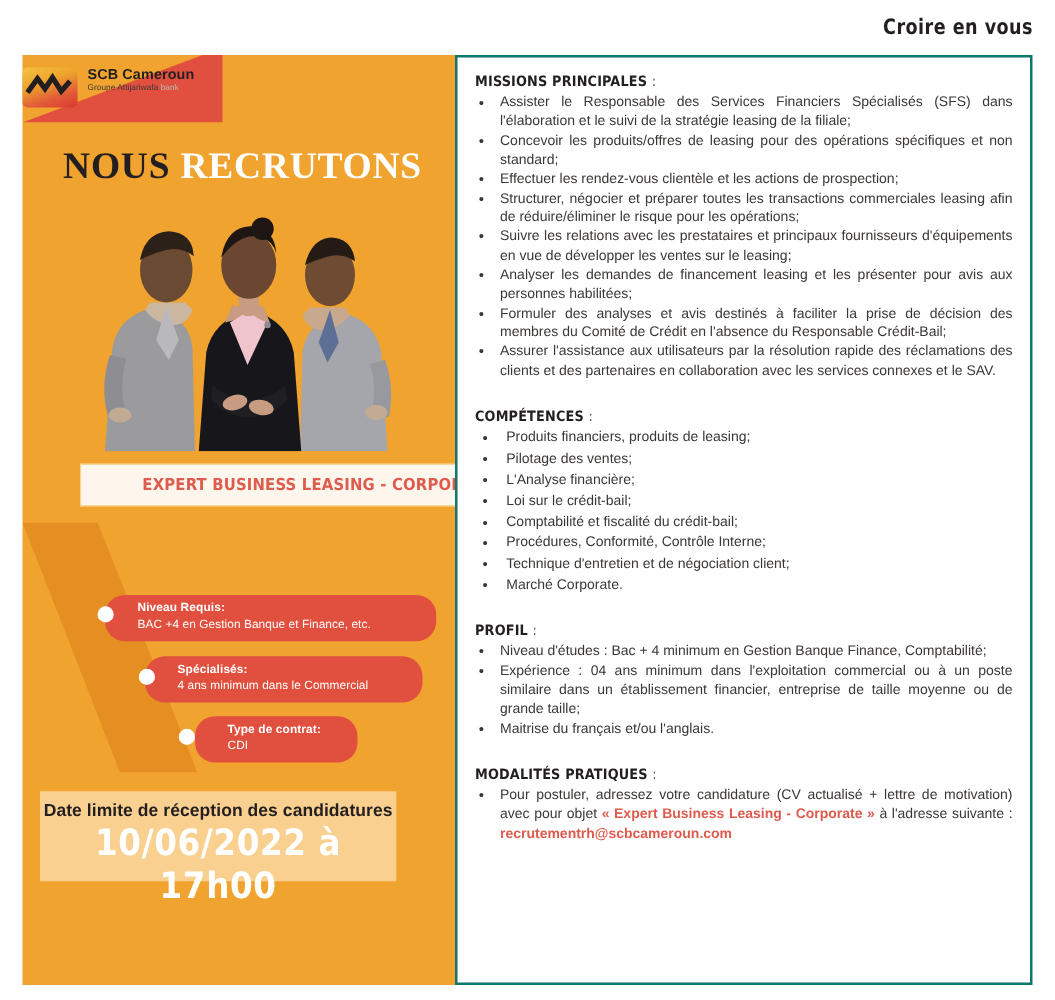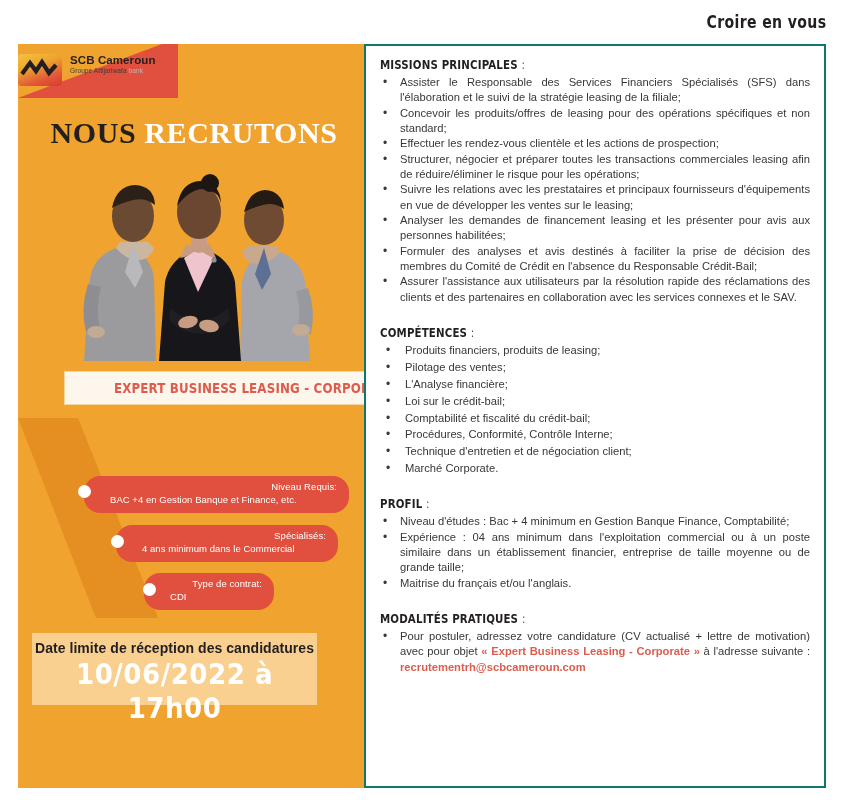--- a/index.html
+++ b/index.html
@@ -132,35 +132,35 @@
 
   
   .pill {
     position: absolute;
     background: #e1503f;
     border-radius: 16px;
     z-index: 5;
     padding: 5px 12px 6px 26px;
     color: #ffffff;
   }
-  .pill .pill-title { font-size: 9.5px; font-weight: normal; letter-spacing: .1px; line-height: 1.35; text-align: right; }
+  .pill .pill-title { font-size: 9.5px; font-weight: bold; letter-spacing: .1px; line-height: 1.35; }
   .pill .pill-value { font-size: 9.5px; letter-spacing: .05px; line-height: 1.35; }
   .pill-dot {
     position: absolute;
     width: 13px; height: 13px;
     border-radius: 50%;
     background: #ffffff;
     z-index: 6;
   }
 
   .pill-1 { left: 66px; top: 438px; width: 265px; }
   .dot-1  { left: 60px; top: 447px; }
   .pill-2 { left: 98px; top: 487px; width: 222px; }
   .dot-2  { left: 93px; top: 497px; }
-  .pill-3 { left: 126px; top: 535px; width: 130px; }
+  .pill-3 { left: 138px; top: 535px; width: 130px; }
   .dot-3  { left: 125px; top: 545px; }
 
   
   .deadline {
     position: absolute;
     left: 14px; top: 595px;
     width: 285px;
     height: 72px;
     background: #f9d08f;
     z-index: 6;

